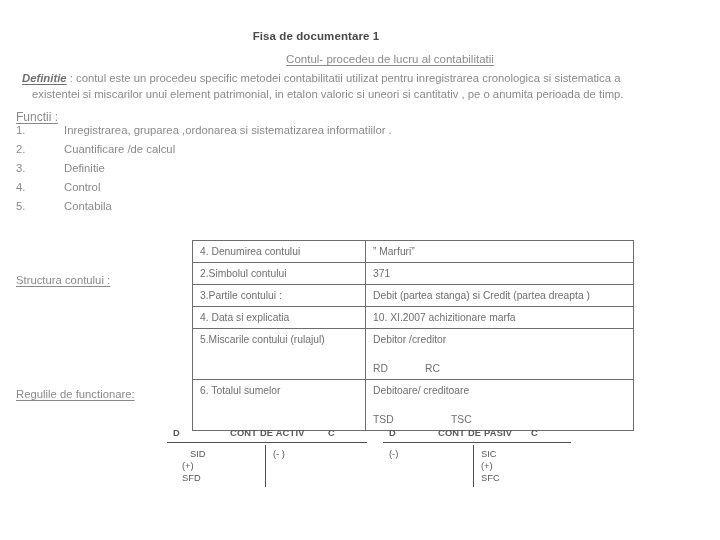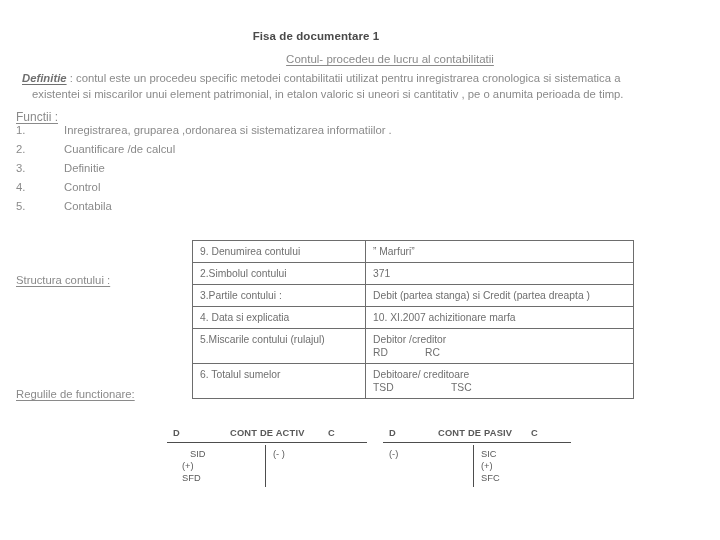--- a/index.html
+++ b/index.html
@@ -128,21 +128,21 @@
   .struct-table td {
     border: 1px solid #6d6d6d;
     padding: 4px 6px 4px 7px;
     vertical-align: top;
     line-height: 13px;
   }
   .struct-table td.c-label { width: 159px; }
   .struct-table td.c-value { width: 254px; }
   .sub-line {
     display: block;
-    margin-top: 0;
+    margin-top: 16px;
   }
   .sp-rd { display: inline-block; width: 52px; }
   .sp-tsd { display: inline-block; width: 78px; }
 
   
   .t-wrap {
     position: absolute;
     top: 428px;
     left: 0;
     width: 720px;
@@ -254,21 +254,21 @@
     </div>
   </div>
 
   <div class="side-label" id="lbl-structura"><span>Structura contului :</span></div>
 
   <div class="side-label" id="lbl-reguli"><span>Regulile de functionare:</span></div>
 
   <table class="struct-table">
     <tbody>
       <tr>
-        <td class="c-label">9. Denumirea contului</td>
+        <td class="c-label">4. Denumirea contului</td>
         <td class="c-value">
           <span>” Marfuri”</span>
         </td>
       </tr>
       <tr>
         <td class="c-label">2.Simbolul contului</td>
         <td class="c-value">
           <span>371</span>
         </td>
       </tr>

